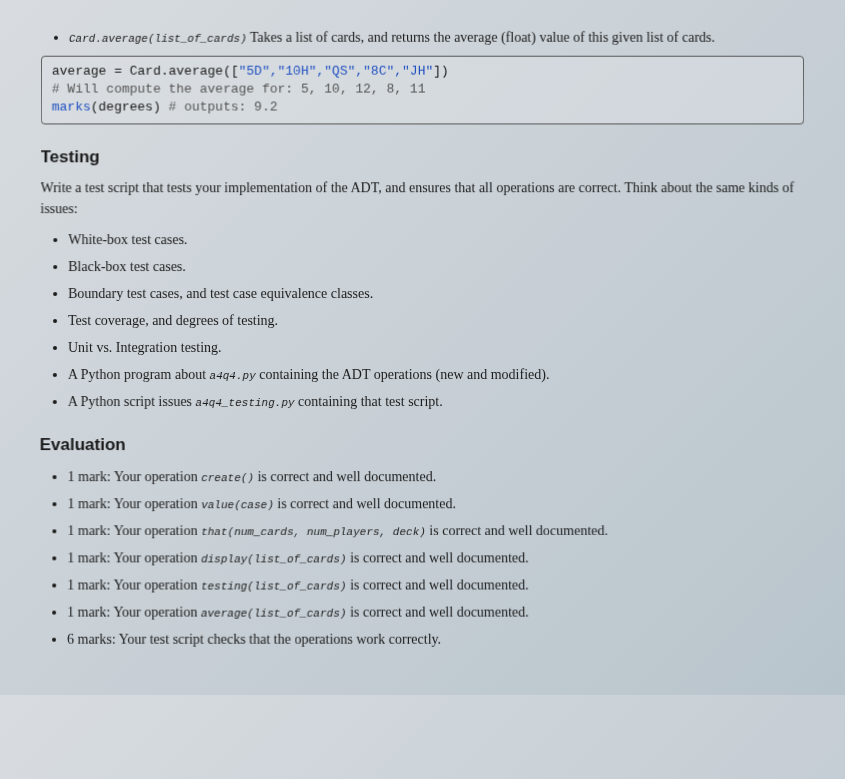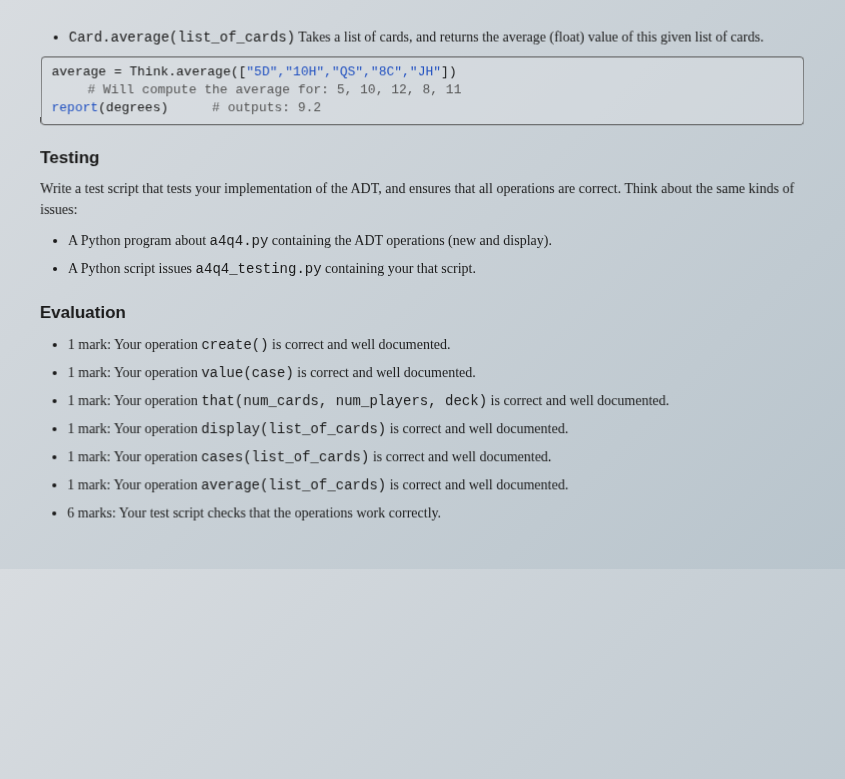--- a/index.html
+++ b/index.html
@@ -17,21 +17,22 @@
   }
   ul {
     margin: 6px 0;
     padding-left: 28px;
   }
   li {
     margin: 6px 0;
   }
   code, .mono {
     font-family: 'Courier New', Courier, monospace;
-    font-size: 14px;
+    font-size: 11px;
+    font-style: italic;
   }
   .codebox {
     border: 1px solid #555;
     border-radius: 4px;
     padding: 6px 10px;
     margin: 8px 0 20px 0;
     font-family: 'Courier New', Courier, monospace;
     font-size: 13px;
     line-height: 1.4;
     background: rgba(220,224,228,0.5);
@@ -43,53 +44,60 @@
     font-size: 17px;
     margin: 20px 0 8px 0;
   }
   p {
     margin: 6px 0 10px 0;
   }
   .intro-line {
     margin-bottom: 4px;
   }
   .kw-blue { color: #2050c0; }
-  .kw-comment { color: #555; margin-left: 36px; }
+  .kw-comment { color: #555; }
 </style>
 </head>
 <body>
 
 <div class="content">
 
 <ul>
   <li class="intro-line">
     <code class="mono">Card.average(list_of_cards)</code><span> Takes a list of cards, and returns the average (float) value of this given list of cards.</span>
   </li>
 </ul>
 
-<div class="codebox"><span>average = Think.average([</span><span class="kw-blue">"5D","10H","QS","8C","JH"</span><span>])</span>
+<div class="codebox"><span>average = Card.average([</span><span class="kw-blue">"5D","10H","QS","8C","JH"</span><span>])</span>
 <span class="kw-comment"># Will compute the average for: 5, 10, 12, 8, 11</span>
-<span class="kw-blue">report</span><span>(degrees) </span><span class="kw-comment"># outputs: 9.2</span></div>
+<span class="kw-blue">marks</span><span>(degrees) </span><span class="kw-comment"># outputs: 9.2</span></div>
 
 <h2>Testing</h2>
 <p>Write a test script that tests your implementation of the ADT, and ensures that all operations are correct. Think about the same kinds of issues:</p>
+<ul>
+  <li>White-box test cases.</li>
+  <li>Black-box test cases.</li>
+  <li>Boundary test cases, and test case equivalence classes.</li>
+  <li>Test coverage, and degrees of testing.</li>
+  <li>Unit vs. Integration testing.</li>
+</ul>
 
 <ul>
   <li>
-    <span>A Python program about </span><code class="mono">a4q4.py</code><span> containing the ADT operations (new and display).</span>
+    <span>A Python program about </span><code class="mono">a4q4.py</code><span> containing the ADT operations (new and modified).</span>
   </li>
   <li>
-    <span>A Python script issues </span><code class="mono">a4q4_testing.py</code><span> containing your that script.</span>
+    <span>A Python script issues </span><code class="mono">a4q4_testing.py</code><span> containing that test script.</span>
   </li>
 </ul>
 
 <h2>Evaluation</h2>
 <ul>
   <li><span>1 mark: Your operation </span><code class="mono">create()</code><span> is correct and well documented.</span></li>
   <li><span>1 mark: Your operation </span><code class="mono">value(case)</code><span> is correct and well documented.</span></li>
   <li><span>1 mark: Your operation </span><code class="mono">that(num_cards, num_players, deck)</code><span> is correct and well documented.</span></li>
   <li><span>1 mark: Your operation </span><code class="mono">display(list_of_cards)</code><span> is correct and well documented.</span></li>
-  <li><span>1 mark: Your operation </span><code class="mono">cases(list_of_cards)</code><span> is correct and well documented.</span></li>
+  <li><span>1 mark: Your operation </span><code class="mono">testing(list_of_cards)</code><span> is correct and well documented.</span></li>
   <li><span>1 mark: Your operation </span><code class="mono">average(list_of_cards)</code><span> is correct and well documented.</span></li>
   <li><span>6 marks: Your test script checks that the operations work correctly.</span></li>
 </ul>
 
 </div>
 
 </body></html>

